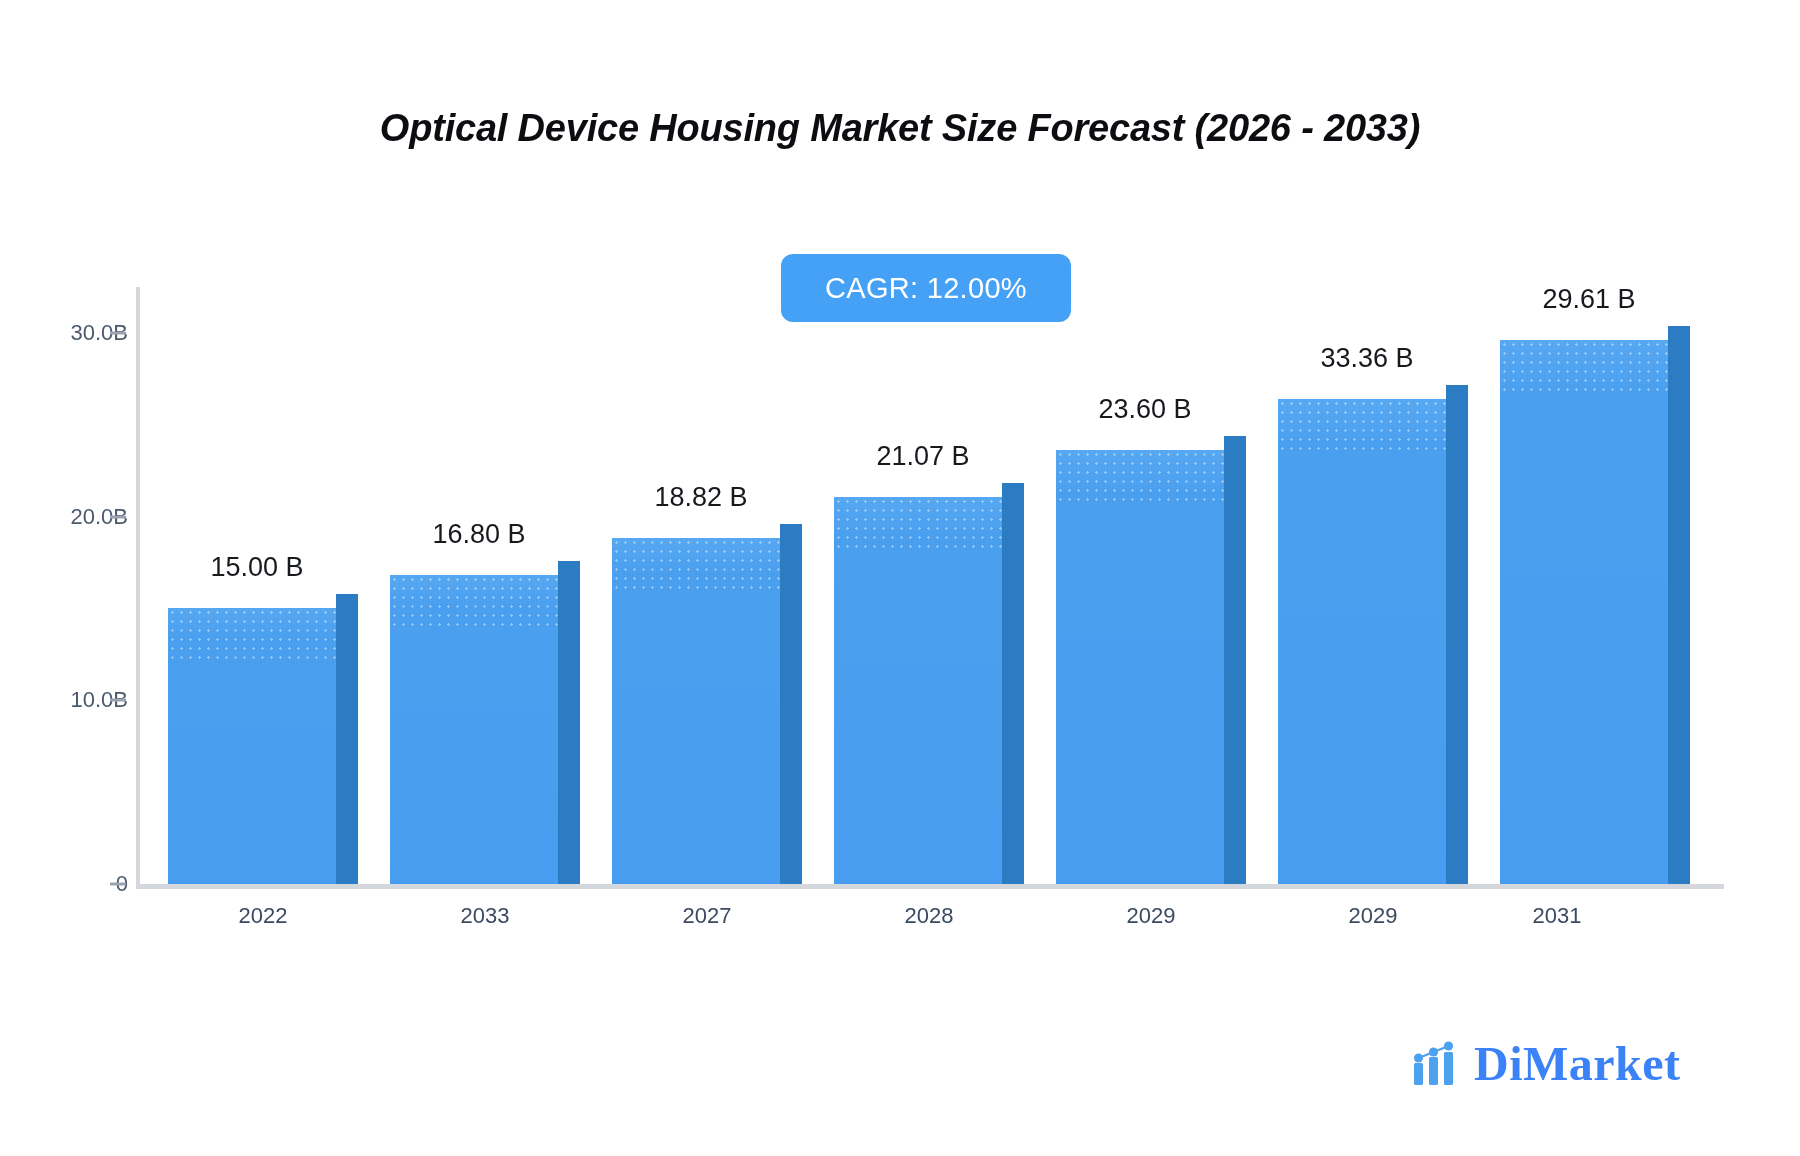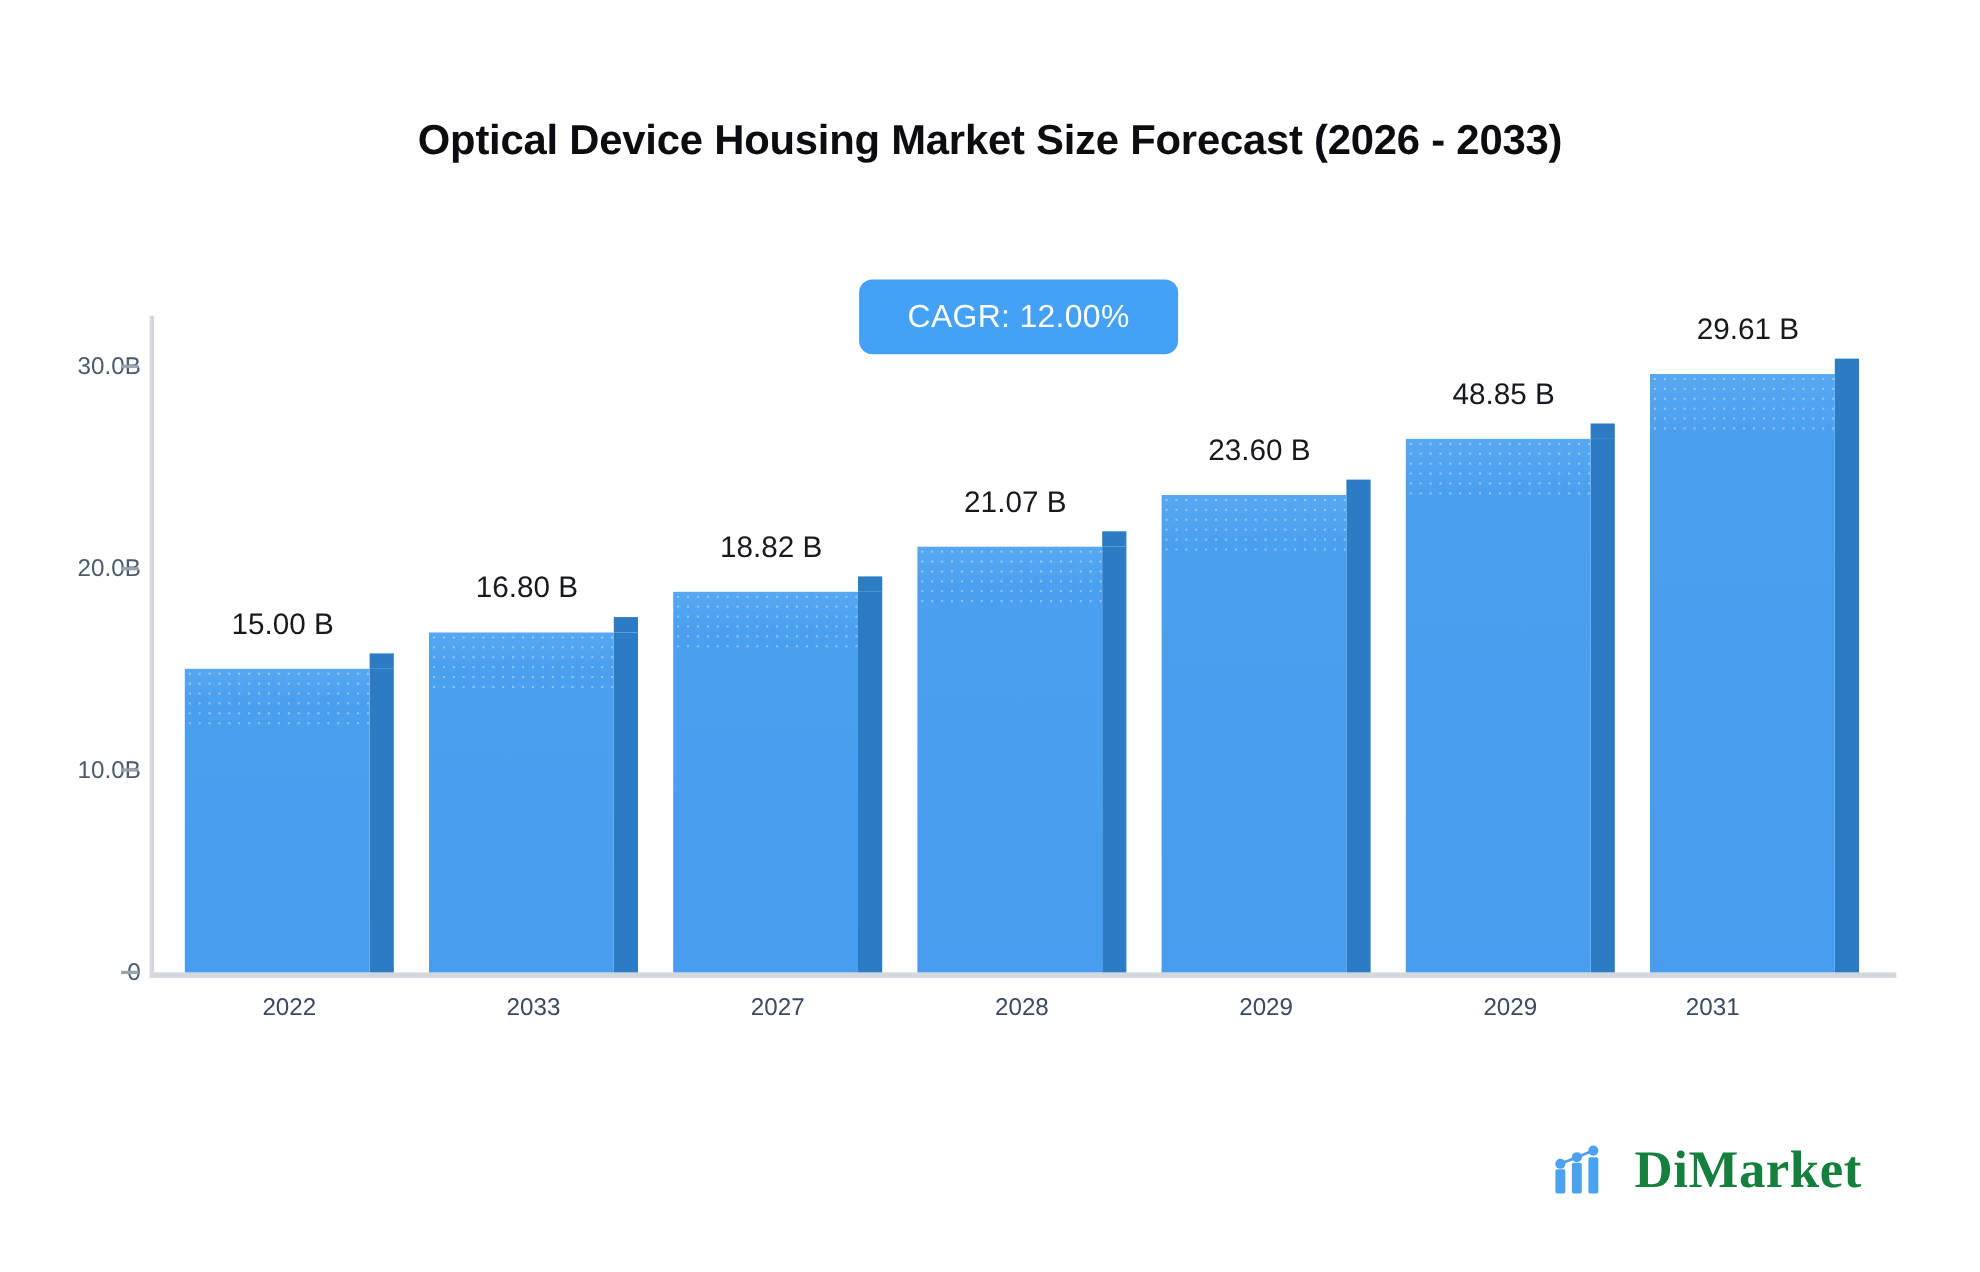--- a/index.html
+++ b/index.html
@@ -24,20 +24,21 @@
     text-align: center;
   }
   .chart-title {
     margin: 0;
     padding-top: 108px;
     font-size: 38px;
     font-weight: bold;
     color: #0b0d10;
     letter-spacing: -0.2px;
     line-height: 1.1;
+    font-style: italic;
   }
   .chart-subtitle {
     margin: 0;
     padding-top: 18px;
     font-size: 28px;
     font-weight: bold;
     color: #2f3c52;
     line-height: 1.1;
   }
 
@@ -169,24 +170,23 @@
   }
   .logo-mark {
     width: 50px;
     height: 46px;
     position: relative;
   }
   .logo-text {
     font-family: "Liberation Serif", serif;
     font-size: 48px;
     font-weight: bold;
-    color: #15803d;
+    color: #3b82f6;
     letter-spacing: 0.5px;
     line-height: 1;
-    margin-left: 12px;
   }
 </style>
 </head>
 <body>
 
 <div class="header">
   <h1 class="chart-title">Optical Device Housing Market Size Forecast (2026 - 2033)</h1>
 </div>
 
 <div class="cagr-badge">CAGR: 12.00%</div>
@@ -245,21 +245,21 @@
         </div>
       </div>
       <div class="bar-value" style="left: 1145px; top: 394.486px;">23.60 B</div>
       <div class="bar-group" style="left: 1278px; top: 384.501px; width: 168px; height: 499.499px;">
         <div class="bar-side" style="left: 168px; height: 485.499px;"></div>
         <div class="bar-top" style="left: 168px; top: 0px;"></div>
         <div class="bar-front" style="height: 485.499px;">
           <div class="bar-speckle"></div>
         </div>
       </div>
-      <div class="bar-value" style="left: 1367px; top: 342.501px;">48.85 B</div>
+      <div class="bar-value" style="left: 1367px; top: 342.501px;">33.36 B</div>
       <div class="bar-group" style="left: 1500px; top: 326.087px; width: 168px; height: 557.913px;">
         <div class="bar-side" style="left: 168px; height: 543.913px;"></div>
         <div class="bar-top" style="left: 168px; top: 0px;"></div>
         <div class="bar-front" style="height: 543.913px;">
           <div class="bar-speckle"></div>
         </div>
       </div>
       <div class="bar-value" style="left: 1589px; top: 284.087px;">29.61 B</div>
     </div>
   <div id="x-labels">

